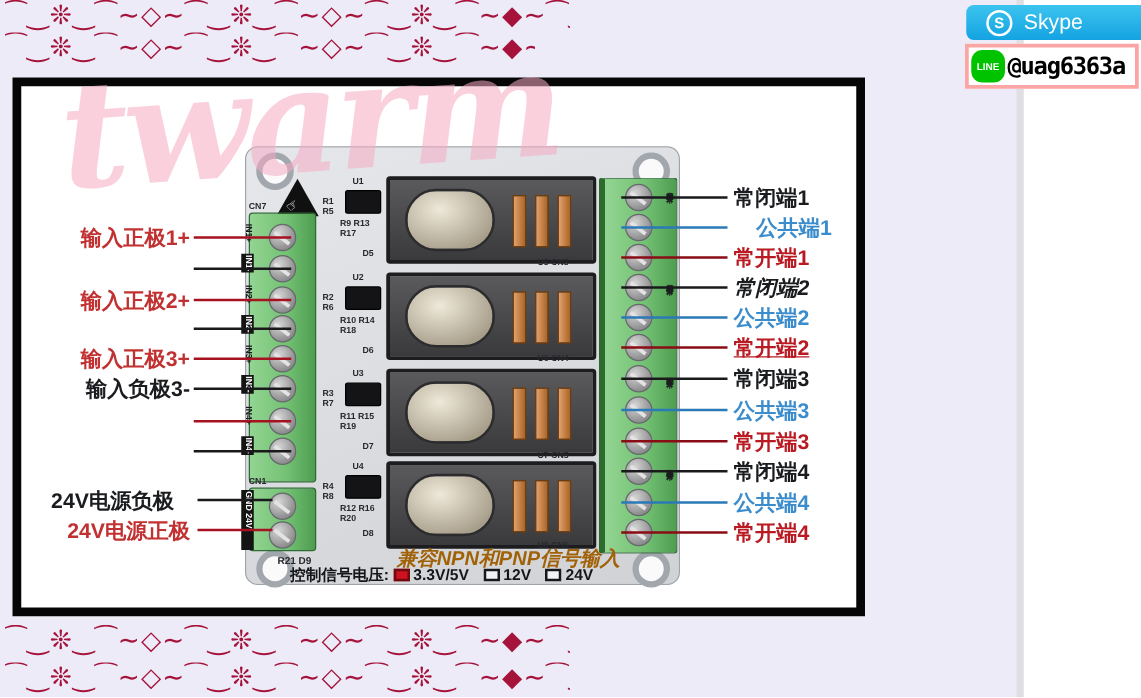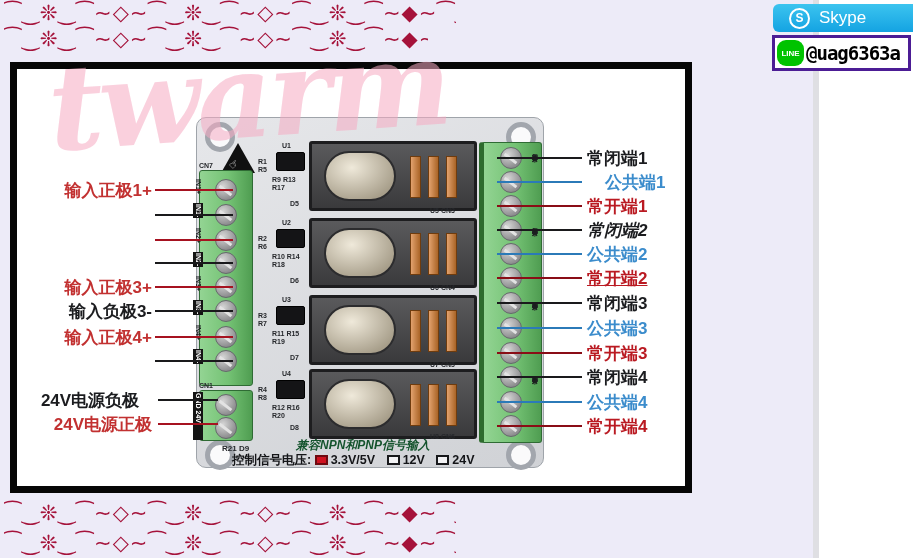--- a/index.html
+++ b/index.html
@@ -8,21 +8,21 @@
   .abs{position:absolute;}
   .photo-bg{left:0;top:0;width:813px;height:558px;background:#edebf8;}
   .gray-strip{left:813px;top:0;width:6px;height:558px;background:#dfdfe3;}
 
   
   .decor{color:#a5123a;font-size:21px;line-height:26px;white-space:nowrap;overflow:hidden;width:452px;left:4px;letter-spacing:1px;}
 
   
   .skype{left:773px;top:4px;width:140px;height:28px;background:linear-gradient(180deg,#3cc4ef,#14a3e2);border-radius:6px 0 0 6px;display:flex;align-items:center;gap:9px;padding-left:16px;box-sizing:border-box;color:#fff;font-size:17px;}
   .skype-icon{width:17px;height:17px;border:2px solid #fff;border-radius:50%;display:flex;align-items:center;justify-content:center;font-size:12px;font-weight:700;color:#fff;}
-  .linebox{left:772px;top:35px;width:139px;height:36px;background:#fff;border:3px solid #4c1d95;box-sizing:border-box;display:flex;align-items:center;gap:2px;padding:0 2px;}
+  .linebox{left:772px;top:35px;width:139px;height:36px;background:#fff;border:3px solid #fca5a5;box-sizing:border-box;display:flex;align-items:center;gap:2px;padding:0 2px;}
   .line-icon{width:27px;height:26px;background:#00c300;border-radius:9px;color:#fff;font-size:8px;font-weight:700;display:flex;align-items:center;justify-content:center;flex:0 0 auto;}
   .line-id{font-family:"DejaVu Sans Mono","Liberation Mono",monospace;font-size:19px;font-weight:700;color:#000;letter-spacing:-1px;}
 
   
   .frame{left:10px;top:62px;width:682px;height:431px;border:7px solid #060606;background:#ffffff;box-sizing:border-box;}
 
   
   .pcb{left:196px;top:117px;width:348px;height:351px;background:linear-gradient(155deg,#e6e7ea,#d0d2d6);border:1px solid #9fa4aa;border-radius:10px;box-sizing:border-box;}
   .pcb-title{left:246px;top:126px;width:276px;text-align:center;font-weight:700;font-size:16px;color:#15161a;letter-spacing:1px;}
   .hole{width:20px;height:20px;border:5px solid #a2a6ad;background:#fafafb;border-radius:50%;box-sizing:content-box;}
@@ -38,21 +38,21 @@
   .edge.inv{background:#141414;color:#fff;padding:1px 0;}
   .redge{position:absolute;writing-mode:vertical-rl;font-size:6px;font-weight:700;color:#1c1d20;line-height:7px;}
 
   .relay{position:absolute;left:309px;width:168px;height:70px;background:linear-gradient(180deg,#5a5a5c,#3a3a3c);border:3px solid #1d1d1f;border-radius:3px;box-sizing:border-box;}
   .coil{position:absolute;left:12px;top:7px;width:72px;height:50px;border-radius:26px;background:radial-gradient(ellipse at 38% 32%,#efe9da,#a79e8a 78%);border:2px solid #2c2c2e;box-sizing:border-box;}
   .contact{position:absolute;top:12px;width:11px;height:42px;background:linear-gradient(90deg,#e2a26e,#aa6426);border:1px solid #6f3c0e;box-sizing:border-box;}
   .ic{position:absolute;width:27px;height:17px;background:#141416;border-radius:2px;border:1px solid #000;}
 
   .vbox{display:inline-block;width:13px;height:10px;border:2px solid #17181b;box-sizing:border-box;vertical-align:middle;margin:0 3px 2px 0;background:#f2f2f4;}
   .vbox.sel{background:#cf1220;border-color:#6e0a10;}
-  .pcb-note{left:296px;top:437px;width:200px;text-align:left;font-size:12px;font-weight:700;font-style:italic;color:#14532d;}
+  .pcb-note{left:296px;top:437px;width:200px;text-align:right;font-size:16px;font-weight:700;font-style:italic;color:#a16207;}
   .pcb-volt{left:232px;top:452px;width:312px;font-size:12.5px;font-weight:700;color:#141518;white-space:nowrap;}
 
   .watermark{left:48px;top:26px;font-family:"DejaVu Serif","Liberation Serif",serif;font-style:italic;font-weight:700;font-size:118px;color:#f6abc3;opacity:.55;transform:rotate(-4deg);letter-spacing:-4px;z-index:5;pointer-events:none;}
 
   .lbl{position:absolute;font-weight:700;font-size:17px;white-space:nowrap;z-index:7;}
   .lbl.left{width:124px;text-align:right;left:28px;}
   .lbl.right{left:587px;}
   .pos{color:#c23131;} .neg{color:#1b1c1f;}
   .nc{color:#1b1c1f;} .com{color:#3b8ccc;} .no{color:#ba1a22;}
   .lead{position:absolute;height:2px;z-index:6;}
@@ -202,27 +202,27 @@
     <span class="vbox sel"></span><span>3.3V/5V</span>
     <span class="vbox" style="margin-left:8px;"></span><span>12V</span>
     <span class="vbox" style="margin-left:8px;"></span><span>24V</span>
   </div>
 
   <div class="abs watermark">twarm</div>
 
   <div class="lbl left pos" style="top:179px;">输入正极1+</div>
   <div class="lead l-red" style="left:155px;top:189px;width:78px;"></div>
   <div class="lead l-black" style="left:155px;top:214px;width:78px;"></div>
+  <div class="lbl left pos" style="top:229px;">输入正极2+</div>
   <div class="lead l-red" style="left:155px;top:239px;width:78px;"></div>
   <div class="lead l-black" style="left:155px;top:262px;width:78px;"></div>
   <div class="lbl left pos" style="top:276px;">输入正极3+</div>
   <div class="lead l-red" style="left:155px;top:286px;width:78px;"></div>
   <div class="lbl left neg" style="top:300px;">输入负极3-</div>
   <div class="lead l-black" style="left:155px;top:310px;width:78px;"></div>
-  <div class="lbl left pos" style="top:326px;">输入正极4+</div>
   <div class="lead l-red" style="left:155px;top:336px;width:78px;"></div>
   <div class="lead l-black" style="left:155px;top:360px;width:78px;"></div>
   <div class="lbl left neg" style="top:389px;text-align:center;">24V电源负极</div>
   <div class="lead l-black" style="left:158px;top:399px;width:60px;"></div>
   <div class="lbl left pos" style="top:413px;">24V电源正极</div>
   <div class="lead l-red" style="left:158px;top:423px;width:60px;"></div>
 
   <div class="lead l-black" style="left:497px;top:157px;width:85px;"></div>
   <div class="lbl right nc" style="top:147px;">常闭端1</div>
   <div class="lead l-blue" style="left:497px;top:181px;width:85px;"></div>

